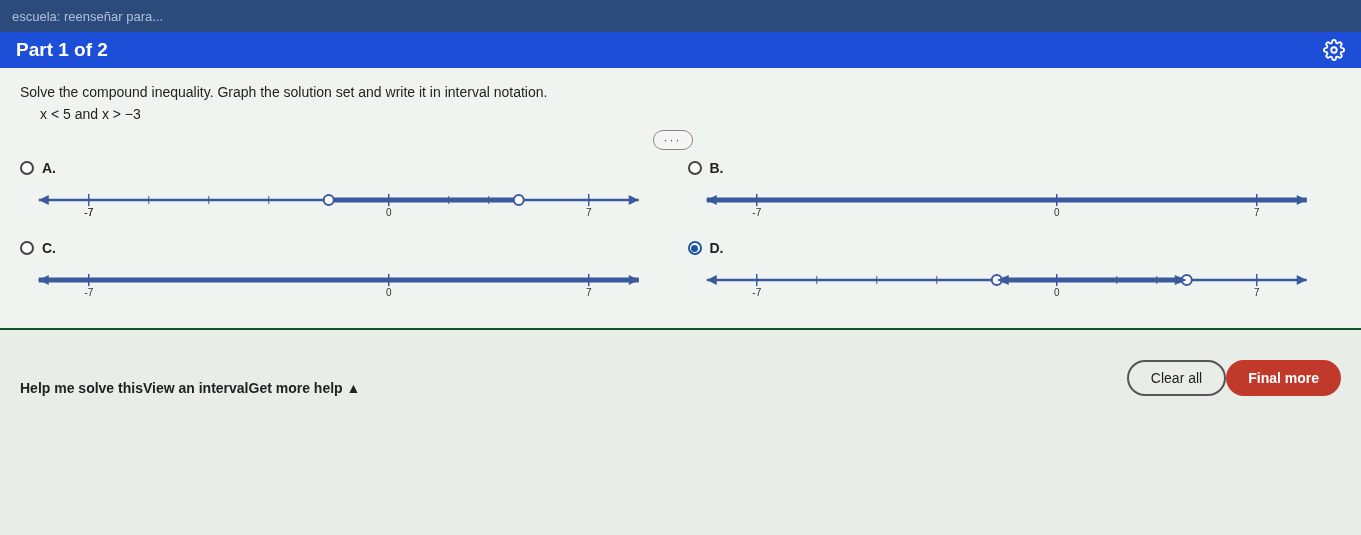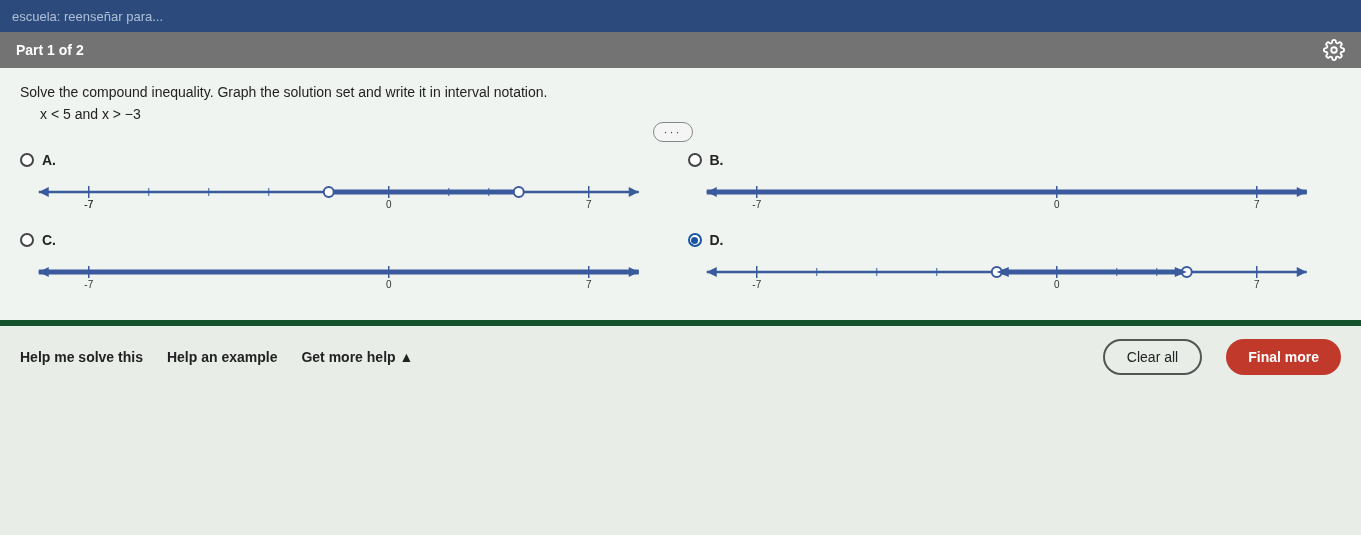--- a/index.html
+++ b/index.html
@@ -15,27 +15,27 @@
       background: #2c4a7c;
       height: 32px;
       display: flex;
       align-items: center;
       padding: 0 12px;
       color: #aec0d8;
       font-size: 13px;
     }
 
     .part-bar {
-      background: #737373;
+      background: #1d4ed8;
       height: 36px;
       display: flex;
       align-items: center;
       padding: 0 16px;
       color: white;
-      font-size: 14px;
+      font-size: 19px;
       font-weight: bold;
       justify-content: space-between;
       gap: 20px;
     }
 
     .gear-icon-area {
       display: flex;
       align-items: center;
     }
 
@@ -48,20 +48,21 @@
     .question-text {
       font-size: 14px;
       color: #222;
       margin-bottom: 6px;
     }
 
     .inequality-text {
       font-size: 14px;
       color: #222;
       margin-left: 20px;
+      margin-bottom: 8px;
     }
 
     .dots-row {
       display: flex;
       justify-content: center;
       margin-bottom: 10px;
     }
 
     .dots-btn {
       border: 1px solid #888;
@@ -138,24 +139,23 @@
 
     svg.number-line-svg {
       width: 100%;
       height: 40px;
     }
 
     .bottom-bar {
       background: #e8ede8;
       height: 68px;
       display: flex;
-      align-items: center;
+      align-items: flex-end;
       padding: 0 20px;
-      border-top: 6px solid #14532d;
-      gap: 24px;
+      border-top: 2px solid #14532d;
     }
 
     .bottom-link {
       font-size: 14px;
       color: #222;
       font-weight: bold;
       cursor: pointer;
       text-decoration: none;
     }
 
@@ -337,18 +337,18 @@
           <polygon points="490,20 478,15 478,25" fill="#3a5a9e"></polygon>
         </svg>
       </div>
     </div>
 
   </div>
 </div>
 
 <div class="bottom-bar">
   <a class="bottom-link">Help me solve this</a>
-  <a class="bottom-link">Help an example</a>
+  <a class="bottom-link">View an interval</a>
   <a class="bottom-link">Get more help ▲</a>
   <div class="spacer"></div>
   <button class="clear-all-btn">Clear all</button>
   <button class="final-check-btn">Final more</button>
 </div>
 
 </body></html>

